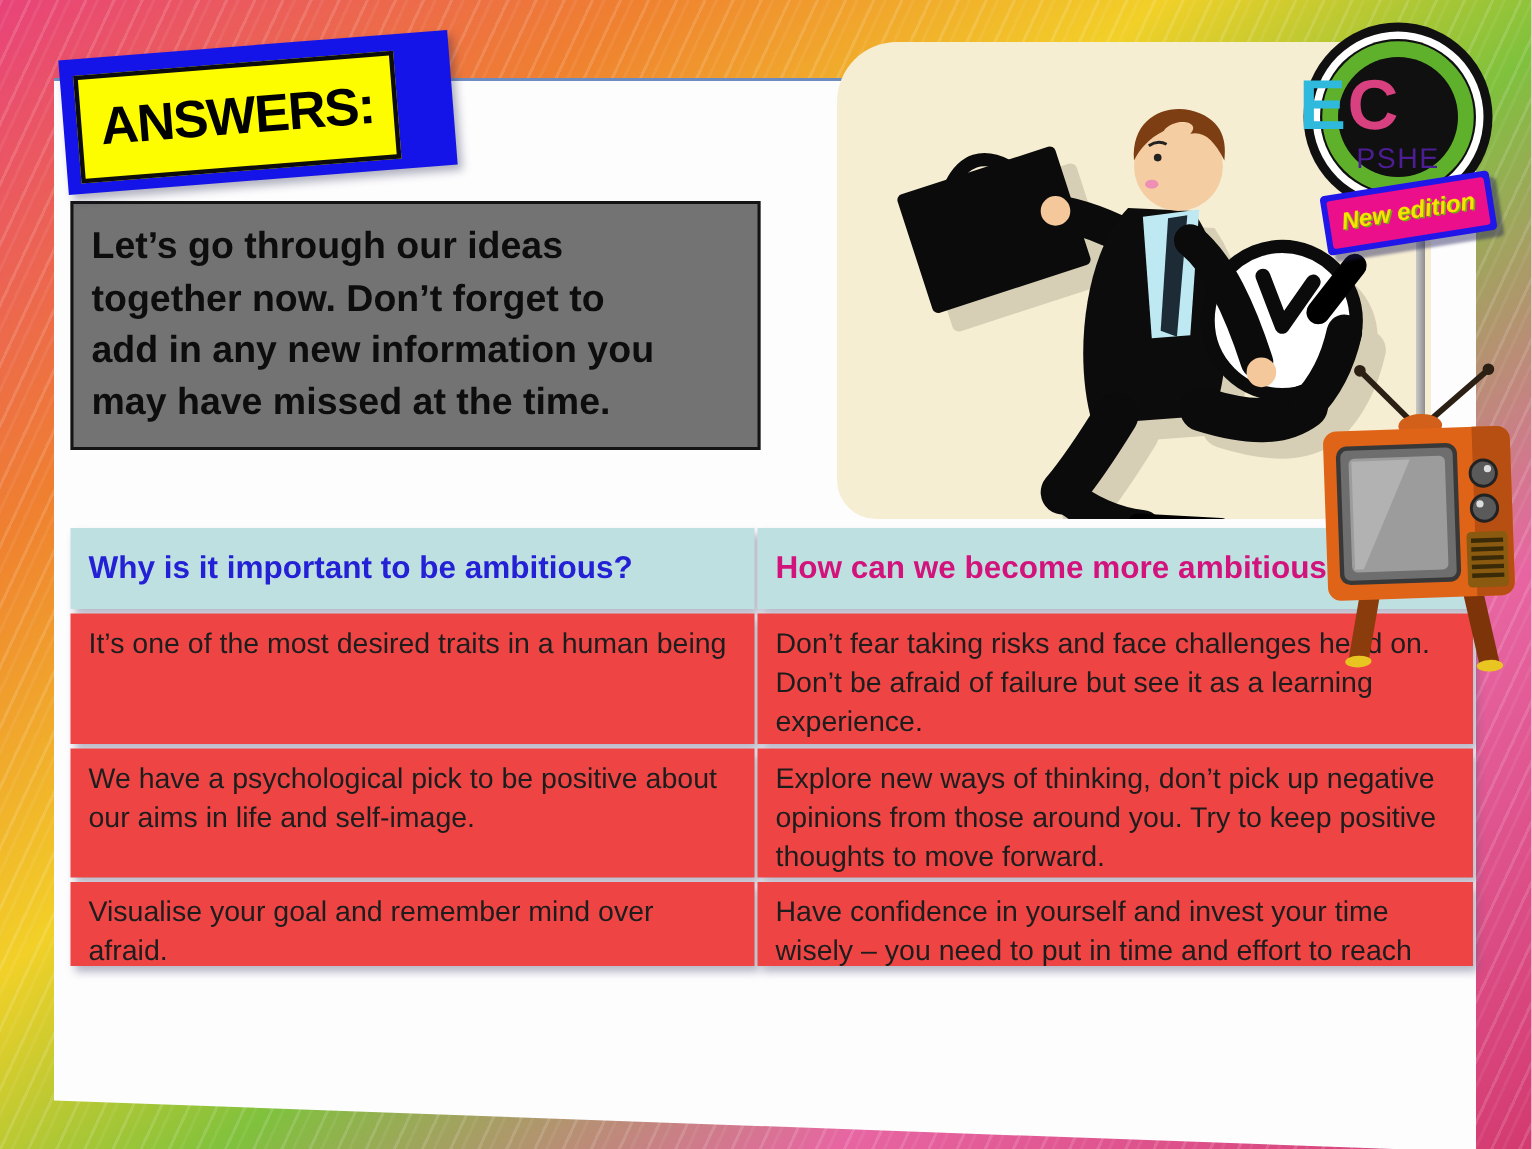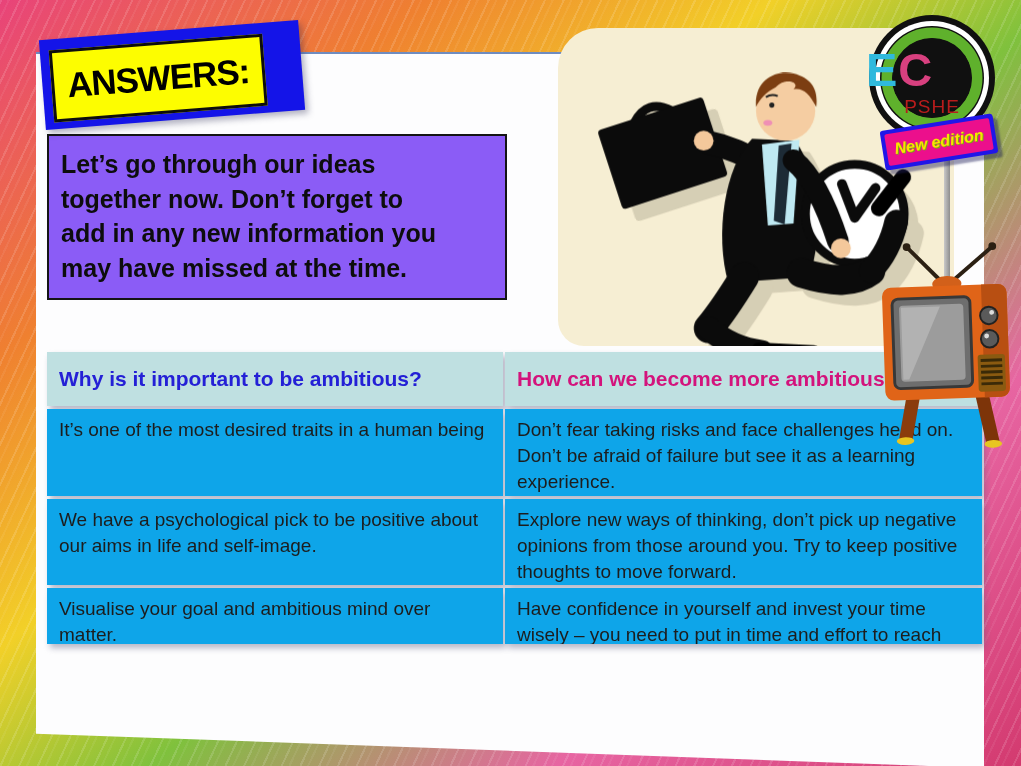--- a/index.html
+++ b/index.html
@@ -31,36 +31,36 @@
     border-top:2px solid #6f8cc0;clip-path:polygon(0 0,100% 0,100% 100%,0 95.2%);}
 
   
   .answers{position:absolute;left:42px;top:30px;width:260px;height:90px;transform:rotate(-4.5deg);z-index:9;}
   .answers .blue{position:absolute;inset:0;background:#1414e8;box-shadow:3px 4px 6px rgba(40,40,80,.35);}
   .answers .yellow{position:absolute;left:9px;top:11px;width:208px;height:66px;background:#fdfd00;
     border:3px solid #0d0d0d;display:flex;align-items:center;justify-content:center;}
   .answers .yellow span{font-size:35px;font-weight:900;letter-spacing:-1px;color:#000;}
 
   
-  .intro{position:absolute;left:47px;top:134px;width:432px;height:140px;background:#8b5cf6;
+  .intro{position:absolute;left:47px;top:134px;width:432px;height:140px;background:#737373;
     border:2px solid #141414;padding:11px 12px;z-index:5;}
   .intro p{margin:0;font-size:25px;font-weight:bold;line-height:1.38;color:#0d0d0d;white-space:pre-line;}
 
   
   .art-card{position:absolute;left:558px;top:28px;width:396px;height:318px;background:#f6eed3;
     border-radius:40px 30px 26px 26px;z-index:3;overflow:hidden;}
   .art-card svg{position:absolute;left:0;top:0;}
 
   
   .logo{position:absolute;left:866px;top:12px;width:132px;height:136px;z-index:8;}
   .logo .ring{position:absolute;inset:0;}
   .logo .ec{position:absolute;left:0;top:30px;width:132px;text-align:left;font-weight:900;font-size:47px;letter-spacing:1px;}
   .logo .ec .e{color:#2fb9dd;}
   .logo .ec .c{color:#d8407f;}
-  .logo .pshe{position:absolute;left:0;top:84px;width:132px;text-align:center;color:#b91c1c;font-size:19px;letter-spacing:1px;font-weight:500;}
+  .logo .pshe{position:absolute;left:0;top:84px;width:132px;text-align:center;color:#4c1d95;font-size:19px;letter-spacing:1px;font-weight:500;}
 
   
   .pole{position:absolute;left:944px;top:150px;width:6px;height:255px;z-index:4;
     background:linear-gradient(90deg,#c9c9c9,#8e8e8e);}
   .badge{position:absolute;left:882px;top:122px;width:114px;height:40px;transform:rotate(-9deg);z-index:9;
     background:#2016e8;border-radius:3px;box-shadow:4px 5px 2px rgba(30,30,90,.45);}
   .badge .inner{position:absolute;inset:4px;background:#ec0f8c;border-radius:2px;
     display:flex;align-items:center;justify-content:center;}
   .badge .inner span{font-style:italic;font-weight:900;font-size:16px;color:#f8e400;text-shadow:1px 1px 0 #7a1;white-space:nowrap;}
 
@@ -68,21 +68,21 @@
   .tv{position:absolute;left:876px;top:238px;width:146px;height:218px;z-index:7;}
 
   
   .qa-table{position:absolute;left:47px;top:352px;width:935px;z-index:6;display:grid;
     grid-template-columns:456px 477px;grid-template-rows:54px 87px 86px 56px 80px;gap:3px 2px;
     filter:drop-shadow(3px 4px 3px rgba(95,95,130,.45));}
   .qa-table .cell{overflow:hidden;}
   .qa-table .head{background:#bfe0e1;display:flex;align-items:center;padding:0 12px;font-size:21px;font-weight:bold;}
   .qa-table .head.q1{color:#2420d6;}
   .qa-table .head.q2{color:#d3137c;}
-  .qa-table .body{background:#0ea5e9;padding:8px 14px 6px 12px;font-size:19px;line-height:1.38;color:#1d1d1d;}
+  .qa-table .body{background:#ef4444;padding:8px 14px 6px 12px;font-size:19px;line-height:1.38;color:#1d1d1d;}
 </style>
 </head>
 <body>
 
 <div class="stage">
 
   <div class="tiedye"></div>
 
   <div class="panel"></div>
 
@@ -208,18 +208,18 @@
   <div class="qa-table">
     <div class="cell head q1">Why is it important to be ambitious?</div>
     <div class="cell head q2">How can we become more ambitious?</div>
 
     <div class="cell body">It’s one of the most desired traits in a human being</div>
     <div class="cell body">Don’t fear taking risks and face challenges head on. Don’t be afraid of failure but see it as a learning experience.</div>
 
     <div class="cell body">We have a psychological pick to be positive about our aims in life and self-image.</div>
     <div class="cell body">Explore new ways of thinking, don’t pick up negative opinions from those around you. Try to keep positive thoughts to move forward.</div>
 
-    <div class="cell body">Visualise your goal and ambitious mind over matter.</div>
+    <div class="cell body">Visualise your goal and remember mind over afraid.</div>
 
     <div class="cell body">Have confidence in yourself and invest your time wisely – you need to put in time and effort to reach any goal.</div>
   </div>
 
 </div>
 
 </body></html>

